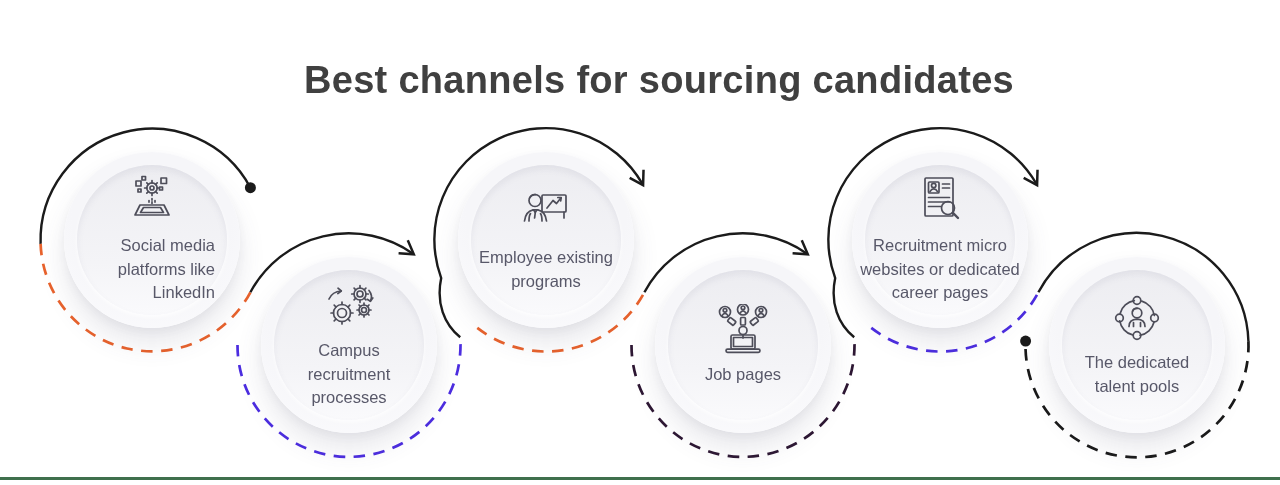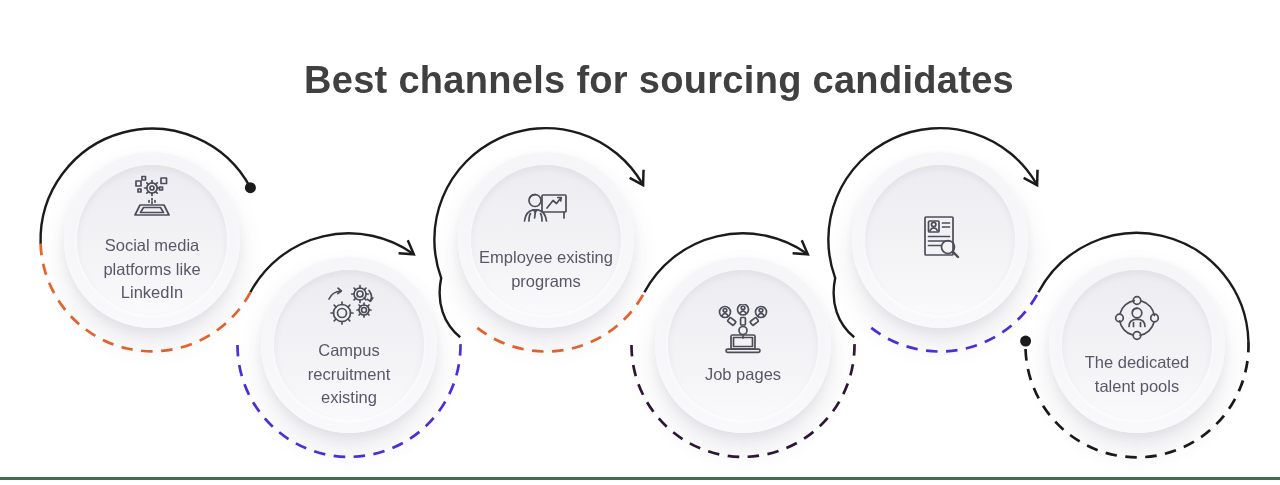--- a/index.html
+++ b/index.html
@@ -82,42 +82,42 @@
       <rect x="13" y="6" width="5" height="5"></rect>
       <rect x="19" y="1.5" width="3.5" height="3.5"></rect>
       <rect x="38" y="3" width="5.5" height="5.5"></rect>
       <rect x="36.5" y="12" width="3" height="3"></rect>
       <rect x="15" y="14" width="3" height="3"></rect>
       <path d="M26 25.5 26 28.5 M29 23.5 29 28.5 M32 25.5 32 28.5" stroke-dasharray="1.6 1.7"></path>
       <path d="M12 40 L46 40 L41 30 L17 30 Z"></path>
       <path d="M17.5 37.5 L40.5 37.5 L37.5 32.5 L20.5 32.5 Z"></path>
     </svg>
   </span>
-  <div class="label" style="color: rgb(88, 88, 105);">Social media platforms like LinkedIn</div>
+  <div class="label" style="color: rgb(88, 88, 105); text-align: right;">Social media platforms like LinkedIn</div>
 </div>
 
 <div class="node n2">
   <span class="icon">
     <svg viewBox="0 0 58 52" width="58" height="52">
       <circle cx="22" cy="33" r="8.5"></circle>
         <circle cx="22" cy="33" r="4.5"></circle>
       <path d="M30.5 33 33 33 M28 39 29.8 40.8 M22 41.5 22 44 M16 39 14.2 40.8 M13.5 33 11 33 M16 27 14.2 25.2 M22 24.5 22 22 M28 27 29.8 25.2"></path>
       <circle cx="40" cy="14" r="6"></circle>
         <circle cx="40" cy="14" r="3"></circle>
       <path d="M46 14 48.3 14 M44.2 18.2 45.9 19.9 M40 20 40 22.3 M35.8 18.2 34.1 19.9 M34 14 31.7 14 M35.8 9.8 34.1 8.1 M40 8 40 5.7 M44.2 9.8 45.9 8.1"></path>
       <circle cx="44" cy="30" r="5"></circle>
         <circle cx="44" cy="30" r="2.5"></circle>
       <path d="M49 30 51 30 M47.5 33.5 49 35 M44 35 44 37 M40.5 33.5 39 35 M39 30 37 30 M40.5 26.5 39 25 M44 25 44 23 M47.5 26.5 49 25"></path>
       <path d="M9 19 Q12.5 11.5 21 11"></path>
       <path d="M18 8.2 L21.3 11 L17.8 13.6"></path>
       <path d="M50.5 21 Q53 15.5 49 10.5"></path>
       <path d="M52.8 18 L50.4 21.3 L47.2 19.3"></path>
     </svg>
   </span>
-  <div class="label" style="color: rgb(88, 88, 105);">Campus recruitment existing</div>
+  <div class="label" style="color: rgb(88, 88, 105);">Campus recruitment processes</div>
 </div>
 
 <div class="node n3">
   <span class="icon">
     <svg viewBox="0 0 58 52" width="58" height="52">
       <rect x="25" y="8" width="24" height="17" rx="1"></rect>
       <path d="M47 25 L47 31"></path>
       <path d="M30 21 L36 13.5 L39.5 16.5 L44 10.8"></path>
       <path d="M40.8 10.5 L44.2 10.6 L43.7 13.8"></path>
       <circle cx="18" cy="13.5" r="6"></circle>
@@ -162,20 +162,21 @@
       <rect x="14" y="3" width="28" height="38" rx="1"></rect>
       <rect x="17.5" y="7" width="10.5" height="11" rx="1"></rect>
       <circle cx="22.7" cy="10.5" r="2.2"></circle>
       <path d="M19 16.6 Q20.5 13.9 22.7 13.9 Q25 13.9 26.5 16.6"></path>
       <path d="M31.5 9 H38.5 M31.5 13 H38.5"></path>
       <path d="M17.5 22.5 H38.5 M17.5 27 H38.5 M17.5 31.5 H30"></path>
       <circle cx="37" cy="33" r="6.5"></circle>
       <path d="M41.7 37.7 L47 43" stroke-width="2.4"></path>
     </svg>
   </span>
+  <div class="label" style="color: rgb(88, 88, 105);">Recruitment micro websites or dedicated career pages</div>
 </div>
 
 <div class="node n6">
   <span class="icon">
     <svg viewBox="0 0 58 52" width="58" height="52">
       <circle cx="29" cy="26" r="17.5" stroke-dasharray="20 7.5" transform="rotate(14 29 26)"></circle>
       <circle cx="29" cy="8.5" r="3.8"></circle>
       <circle cx="46.5" cy="26" r="3.8"></circle>
       <circle cx="29" cy="43.5" r="3.8"></circle>
       <circle cx="11.5" cy="26" r="3.8"></circle>

